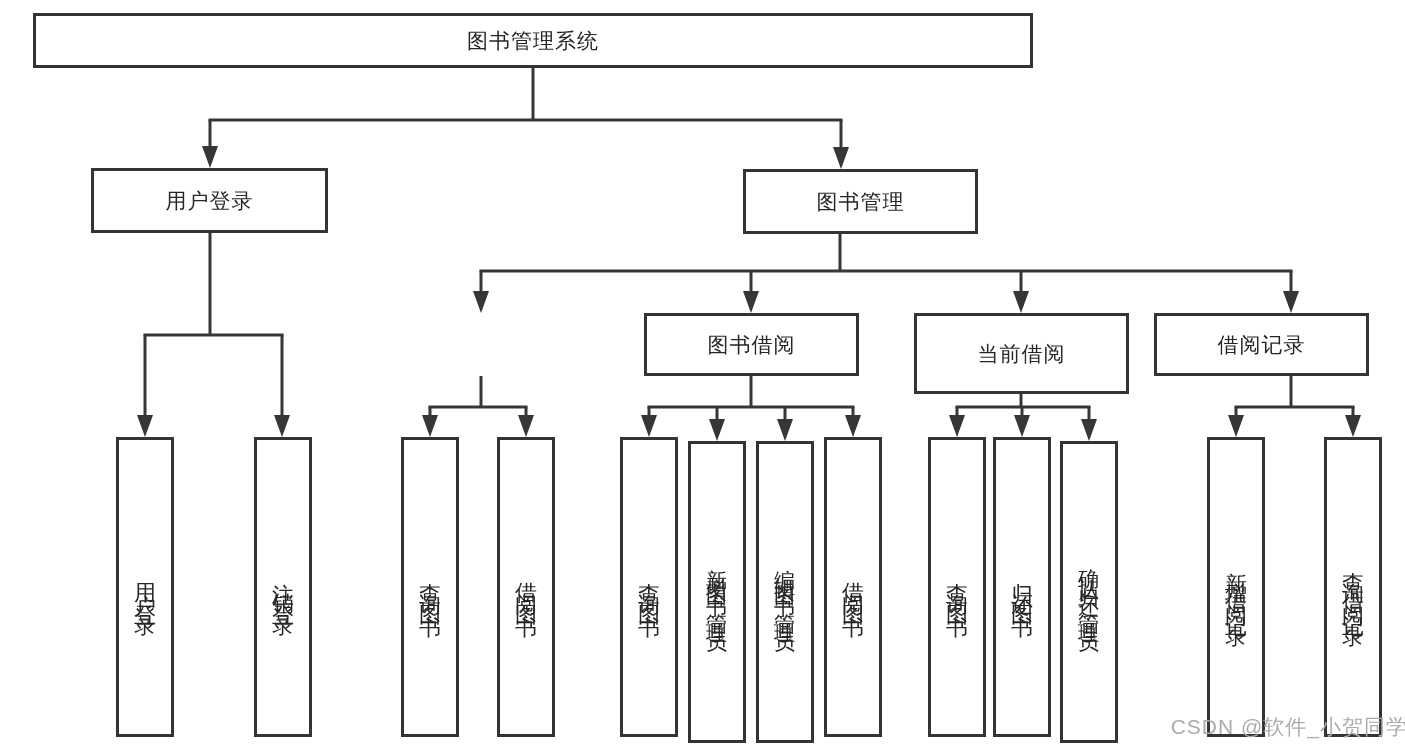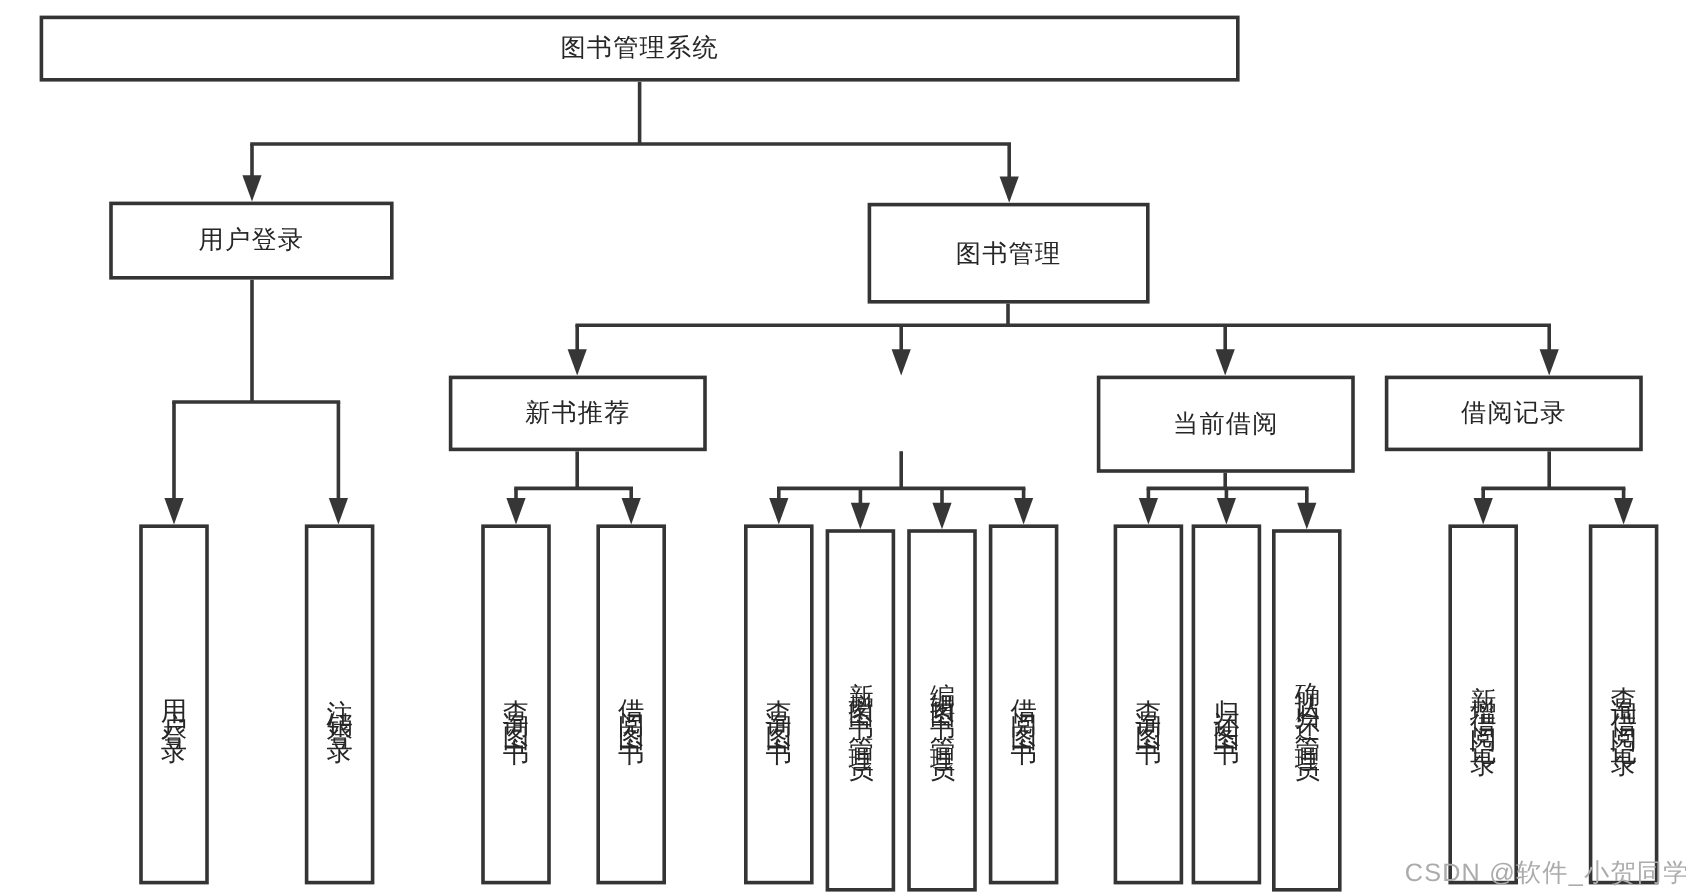--- a/index.html
+++ b/index.html
@@ -122,23 +122,23 @@
       <polygon points="1003,415 1019,415 1011,437"></polygon>
       <polygon points="1070,419 1086,419 1078,441"></polygon>
       <polygon points="1217,415 1233,415 1225,437"></polygon>
       <polygon points="1334,415 1350,415 1342,437"></polygon>
     </g>
   </svg>
 
   <div class="hbox" style="left:22px; top:13px; width:1000px; height:55px;">图书管理系统</div>
 
   <div class="hbox" style="left:80px; top:168px; width:237px; height:65px;">用户登录</div>
-  <div class="hbox" style="left:712px; top:169px; width:235px; height:84px;">图书管理</div>
+  <div class="hbox" style="left:732px; top:169px; width:235px; height:65px;">图书管理</div>
 
-  <div class="hbox" style="left:363px; top:313px; width:215px; height:63px;">新书推荐</div>
+  <div class="hbox" style="left:633px; top:313px; width:215px; height:63px;">图书借阅</div>
   <div class="hbox" style="left:903px; top:313px; width:215px; height:81px;">当前借阅</div>
   <div class="hbox" style="left:1143px; top:313px; width:215px; height:63px;">借阅记录</div>
 
   <div class="vbox ls11" style="left:105px; top:437px;">用户登录</div>
   <div class="vbox ls11" style="left:243px; top:437px;">注销登录</div>
 
   <div class="vbox ls11" style="left:390px; top:437px;">查询图书</div>
   <div class="vbox ls11" style="left:486px; top:437px;">借阅图书</div>
 
   <div class="vbox ls11" style="left:609px; top:437px;">查询图书</div>

